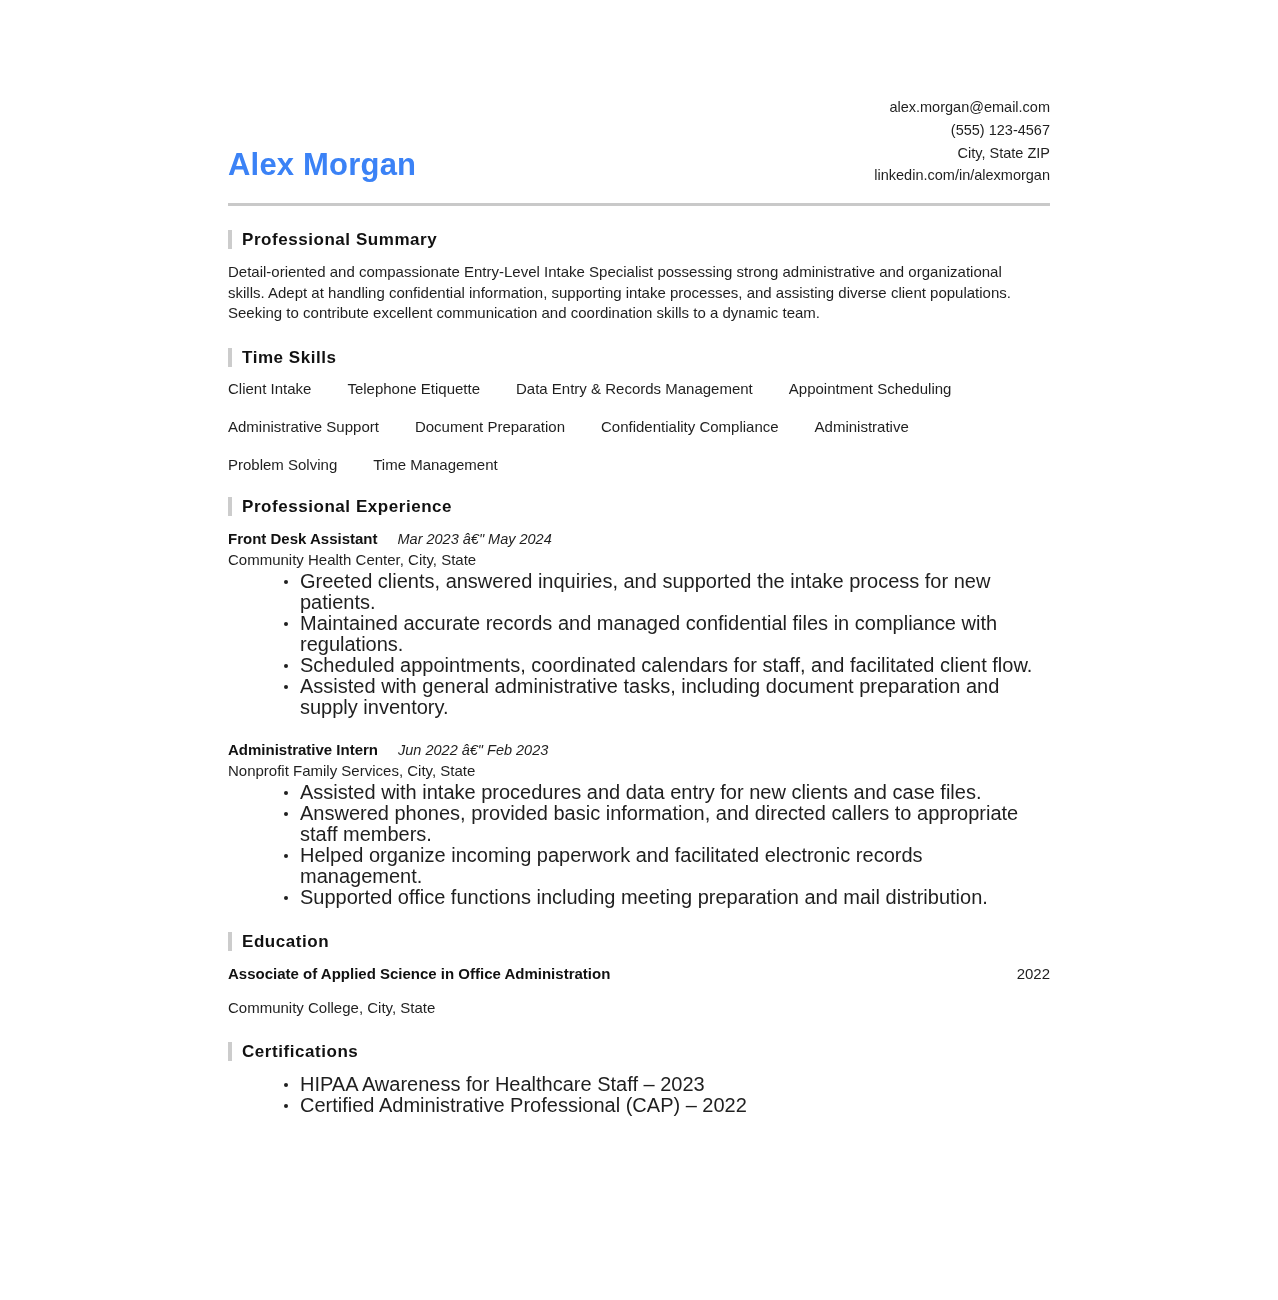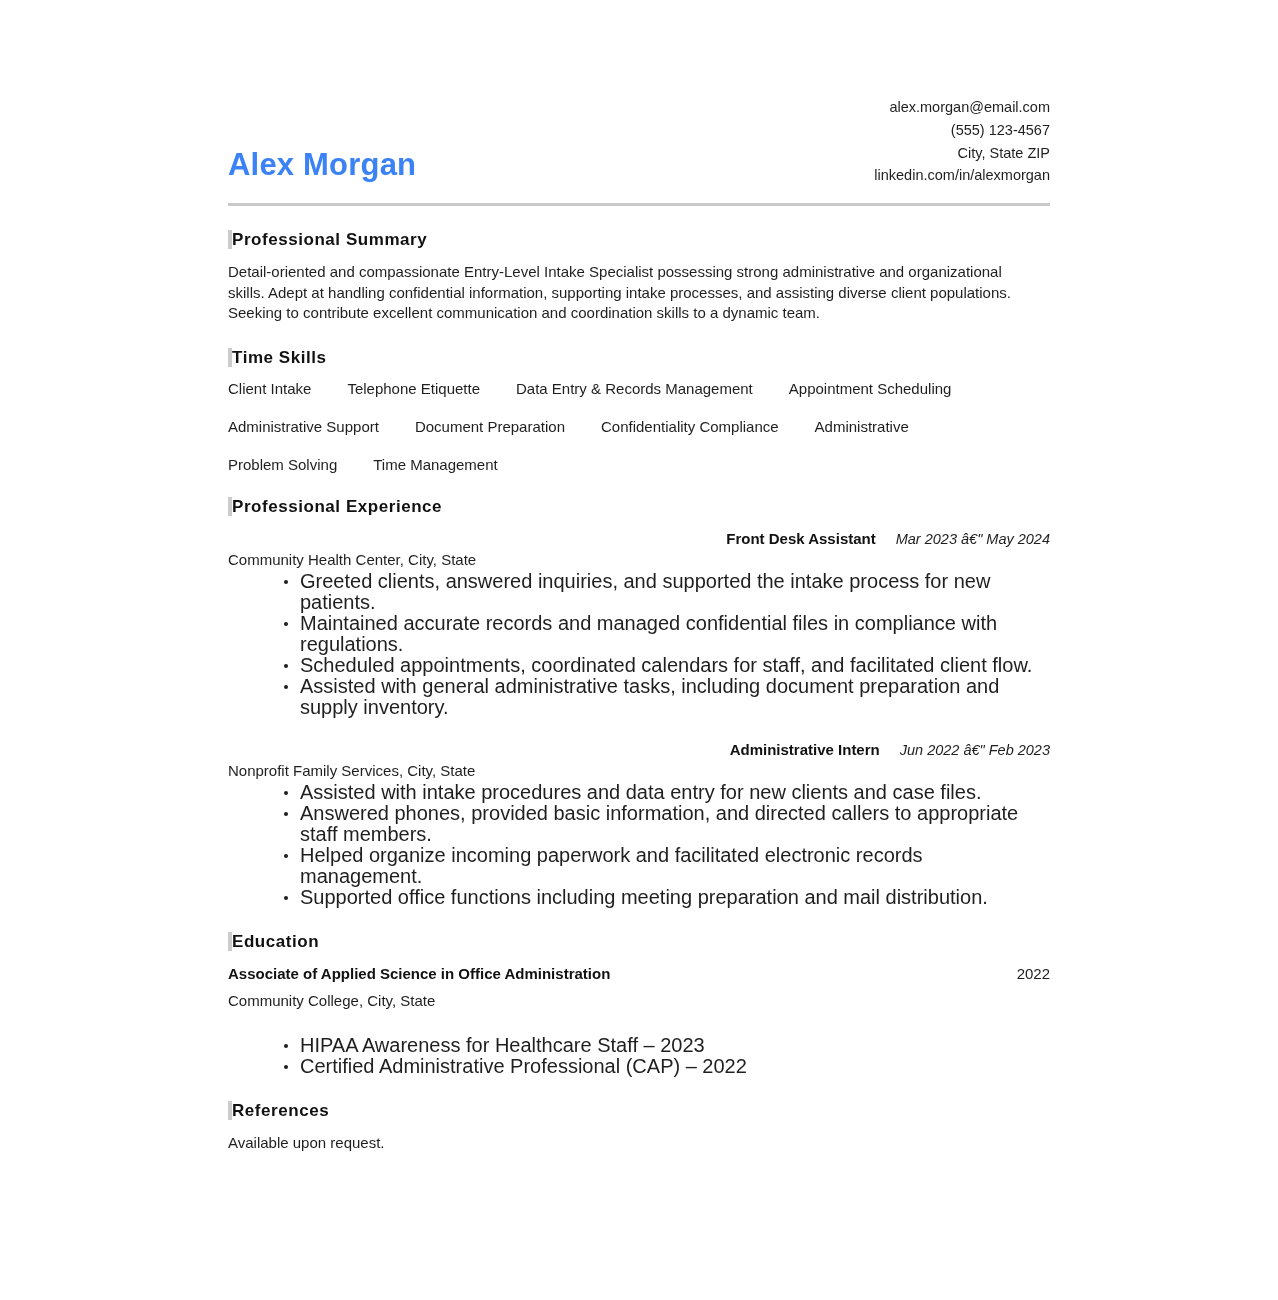--- a/index.html
+++ b/index.html
@@ -60,20 +60,21 @@
     background: #c9c9c9;
     margin-top: 10px;
     width: 822px;
   }
 
   
   .section { margin-top: 24px; }
   .section-head {
     display: flex;
     align-items: flex-end;
+    gap: 10px;
     margin-bottom: 13px;
   }
   .accent-bar {
     width: 4px;
     height: 19px;
     background: #cccccc;
     flex: 0 0 auto;
   }
   .section-title {
     font-size: 17px;
@@ -105,21 +106,21 @@
     color: #1f1f1f;
     white-space: nowrap;
   }
 
   
   .job { margin-bottom: 22px; }
   .job:last-child { margin-bottom: 0; }
   .job-row {
     display: flex;
     align-items: baseline;
-    justify-content: flex-end;
+    justify-content: flex-start;
     gap: 20px;
   }
   .job-title {
     font-size: 15px;
     font-weight: bold;
     color: #111111;
     line-height: 19px;
   }
   .job-date {
     font-size: 14.5px;
@@ -174,21 +175,21 @@
   .edu-year {
     font-size: 15px;
     color: #1f1f1f;
     line-height: 19px;
     white-space: nowrap;
   }
   .edu-school {
     font-size: 15px;
     color: #1f1f1f;
     line-height: 20px;
-    margin-top: 8px;
+    margin-top: 15px;
   }
 
   
   .refs {
     font-size: 15px;
     line-height: 20px;
     color: #1f1f1f;
   }
 </style>
 </head>
@@ -276,28 +277,25 @@
         <span class="section-title">Education</span>
       </div>
       <div class="edu-row">
         <span class="edu-degree">Associate of Applied Science in Office Administration</span>
         <span class="edu-year">2022</span>
       </div>
       <div class="edu-school">Community College, City, State</div>
     </div>
 
     <div class="section">
+      <div class="section-head">
+        <span class="accent-bar"></span>
+        <span class="section-title">Certifications</span>
+      </div>
       <ul class="bullets">
         <li>HIPAA Awareness for Healthcare Staff – 2023</li>
         <li>Certified Administrative Professional (CAP) – 2022</li>
       </ul>
     </div>
 
-    <div class="section">
-      <div class="section-head">
-        <span class="accent-bar"></span>
-        <span class="section-title">References</span>
-      </div>
-      <div class="refs">Available upon request.</div>
-    </div>
 
   </div>
 </div>
 
 </body></html>

